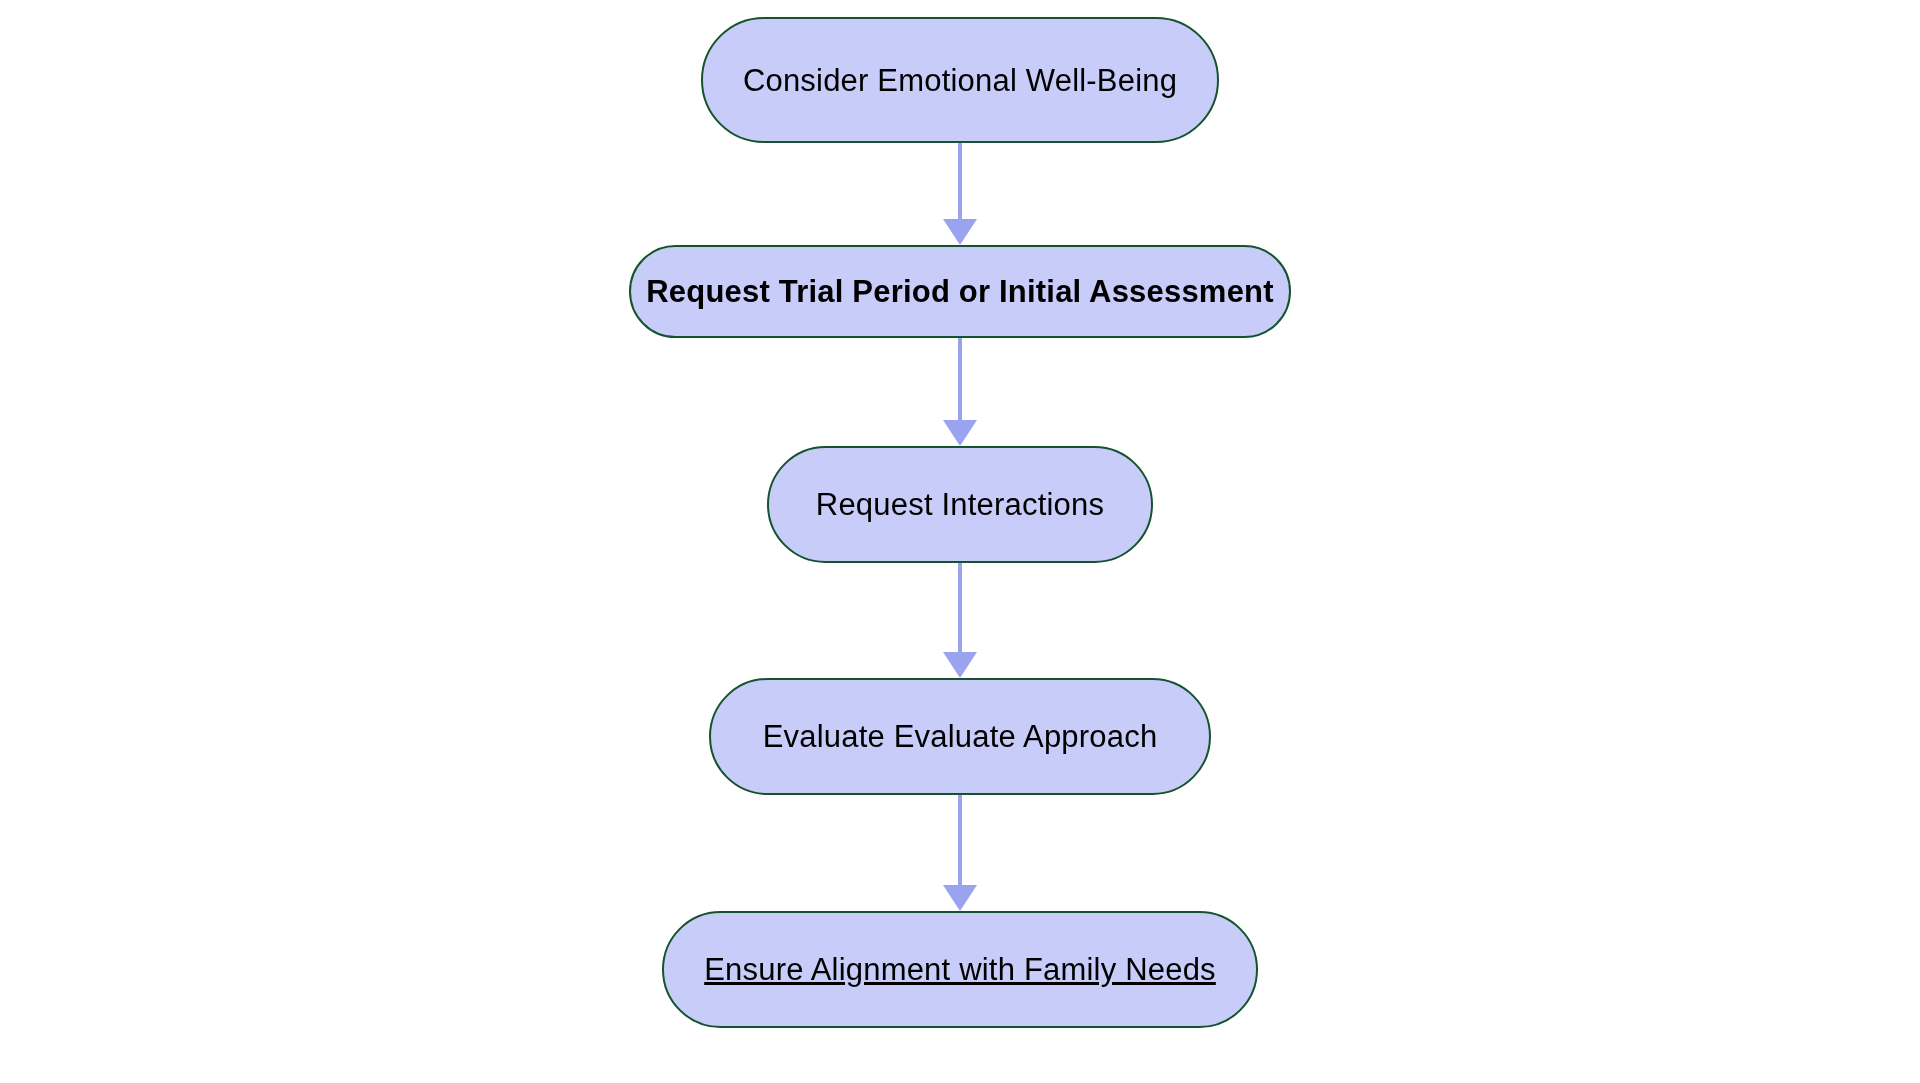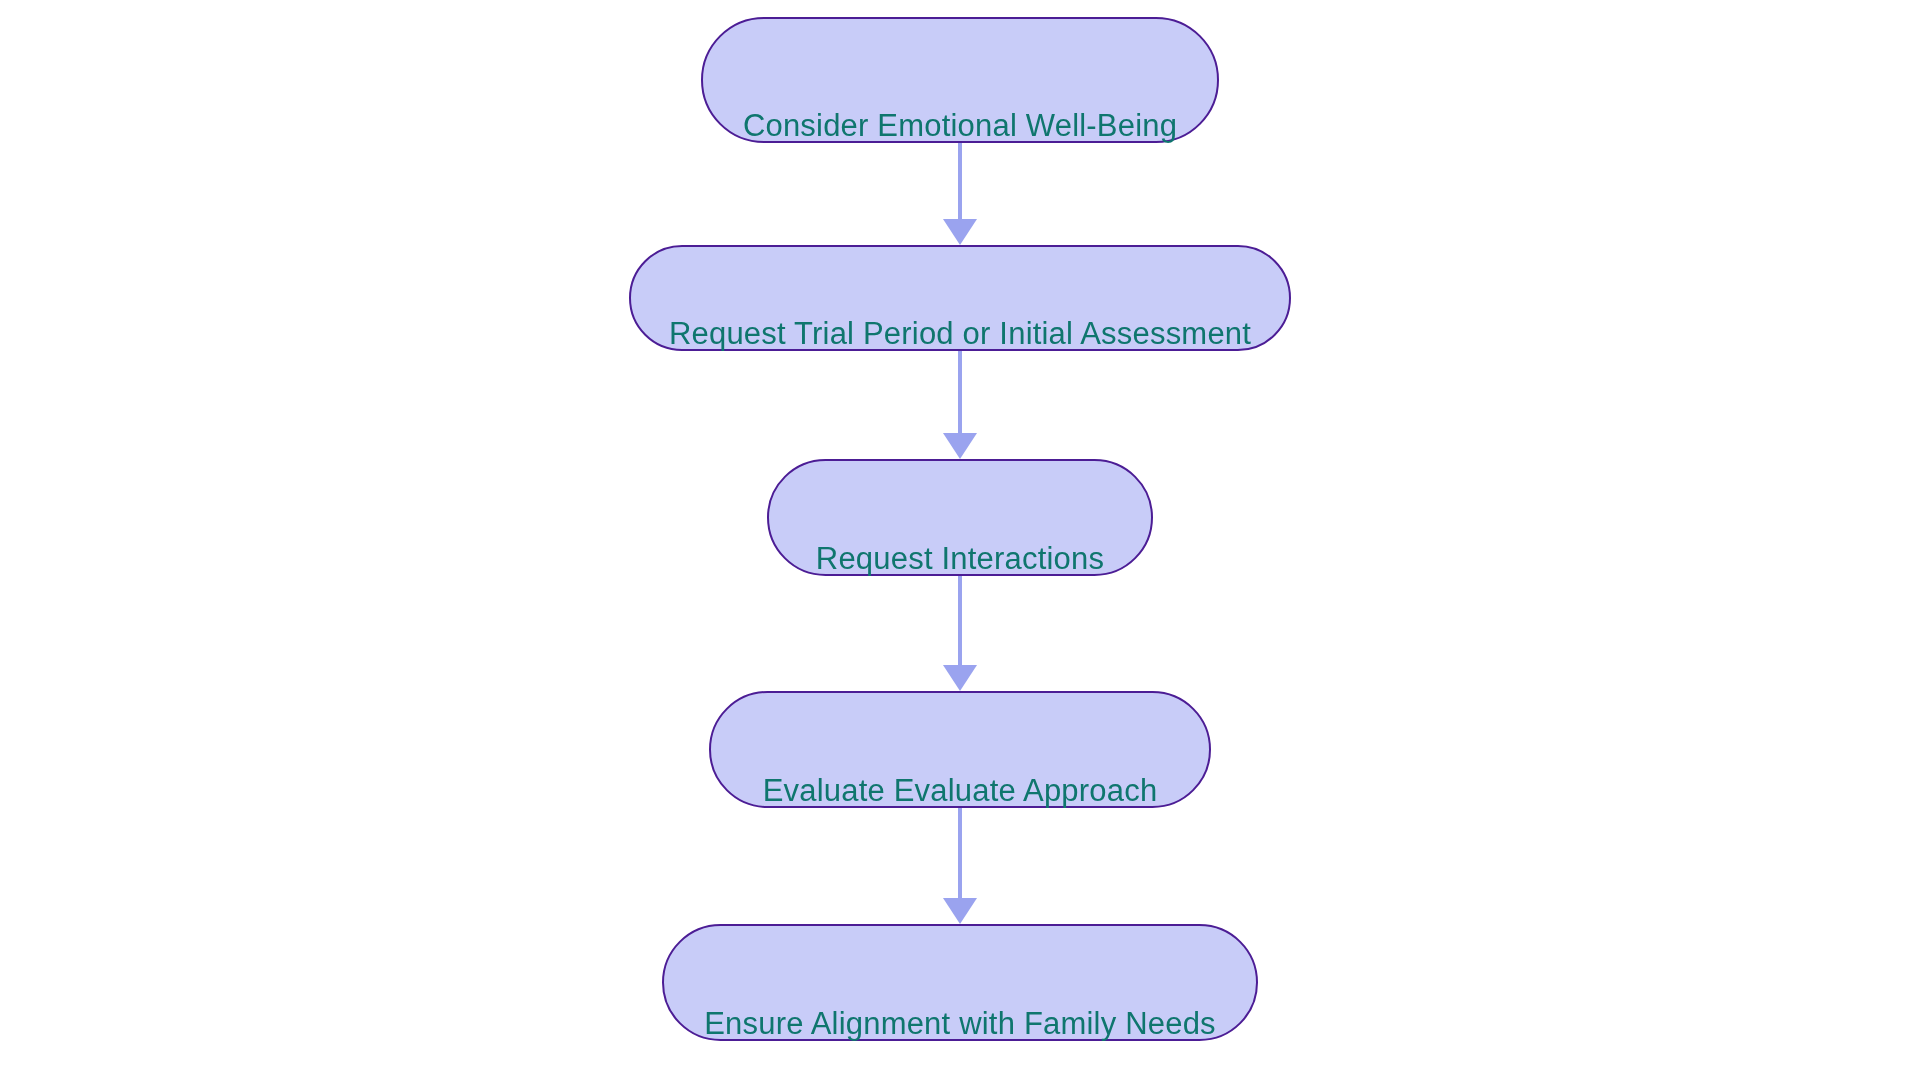--- a/index.html
+++ b/index.html
@@ -24,26 +24,26 @@
     top: 0;
     width: 1920px;
     height: 1083px;
     display: flex;
     flex-direction: column;
     align-items: center;
   }
   .node {
     box-sizing: border-box;
     display: flex;
-    align-items: flex-end;
+    align-items: center;
     justify-content: center;
     background: #c8ccf8;
-    border: 2px solid #4c1d95;
+    border: 2px solid #14532d;
     border-radius: 999px;
-    color: #0f766e;
+    color: #000000;
     font-size: 31px;
     font-weight: 400;
     letter-spacing: 0.2px;
     white-space: nowrap;
     line-height: 1;
     padding: 0 44px;
   }
   .node-label {
     display: block;
     pointer-events: none;
@@ -66,27 +66,27 @@
     height: 0;
     border-left: 17px solid transparent;
     border-right: 17px solid transparent;
     border-top: 26px solid #9aa3ef;
     margin-top: -1px;
   }
 
   
   #node-0 { margin-top: 17px;  width: 518px; height: 126px; }
   #conn-0 { height: 102px; }
-  #node-1 { width: 662px; height: 106px; }
+  #node-1 { width: 662px; height: 93px; font-weight: bold; }
   #conn-1 { height: 108px; }
   #node-2 { width: 386px; height: 117px; }
   #conn-2 { height: 115px; }
   #node-3 { width: 502px; height: 117px; }
   #conn-3 { height: 116px; }
-  #node-4 { width: 596px; height: 117px; }
+  #node-4 { width: 596px; height: 117px; text-decoration: underline; }
 </style>
 </head>
 <body>
 
 <div id="canvas">
   <div class="flow-col">
 
     <div class="node" id="node-0">
       <span class="node-label">Consider Emotional Well-Being</span>
     </div>

